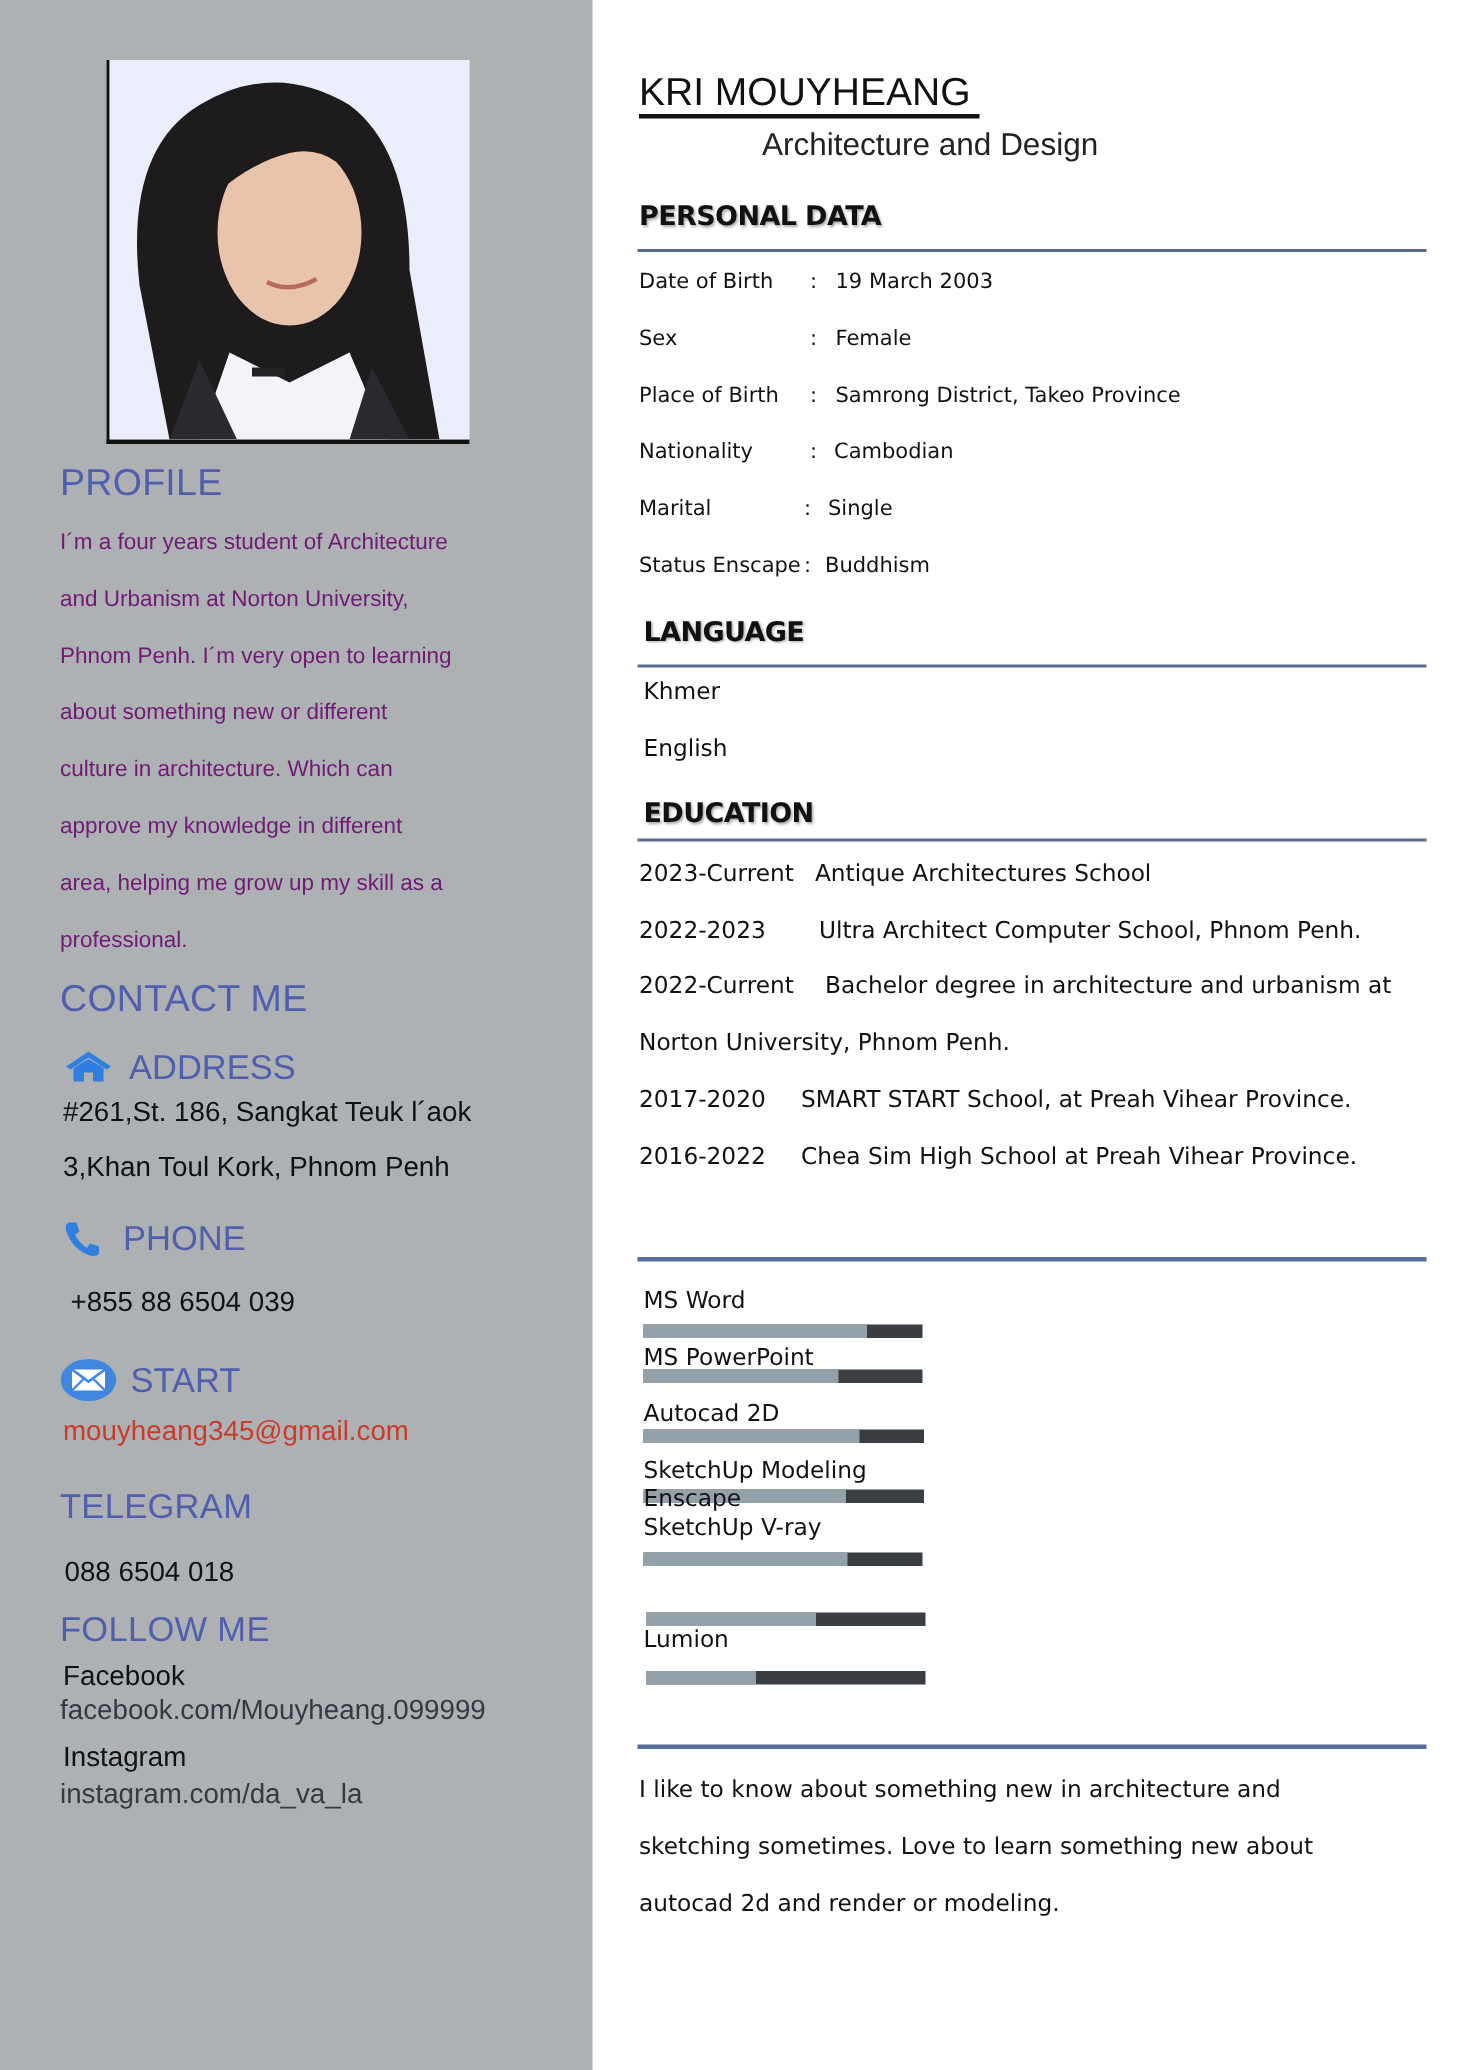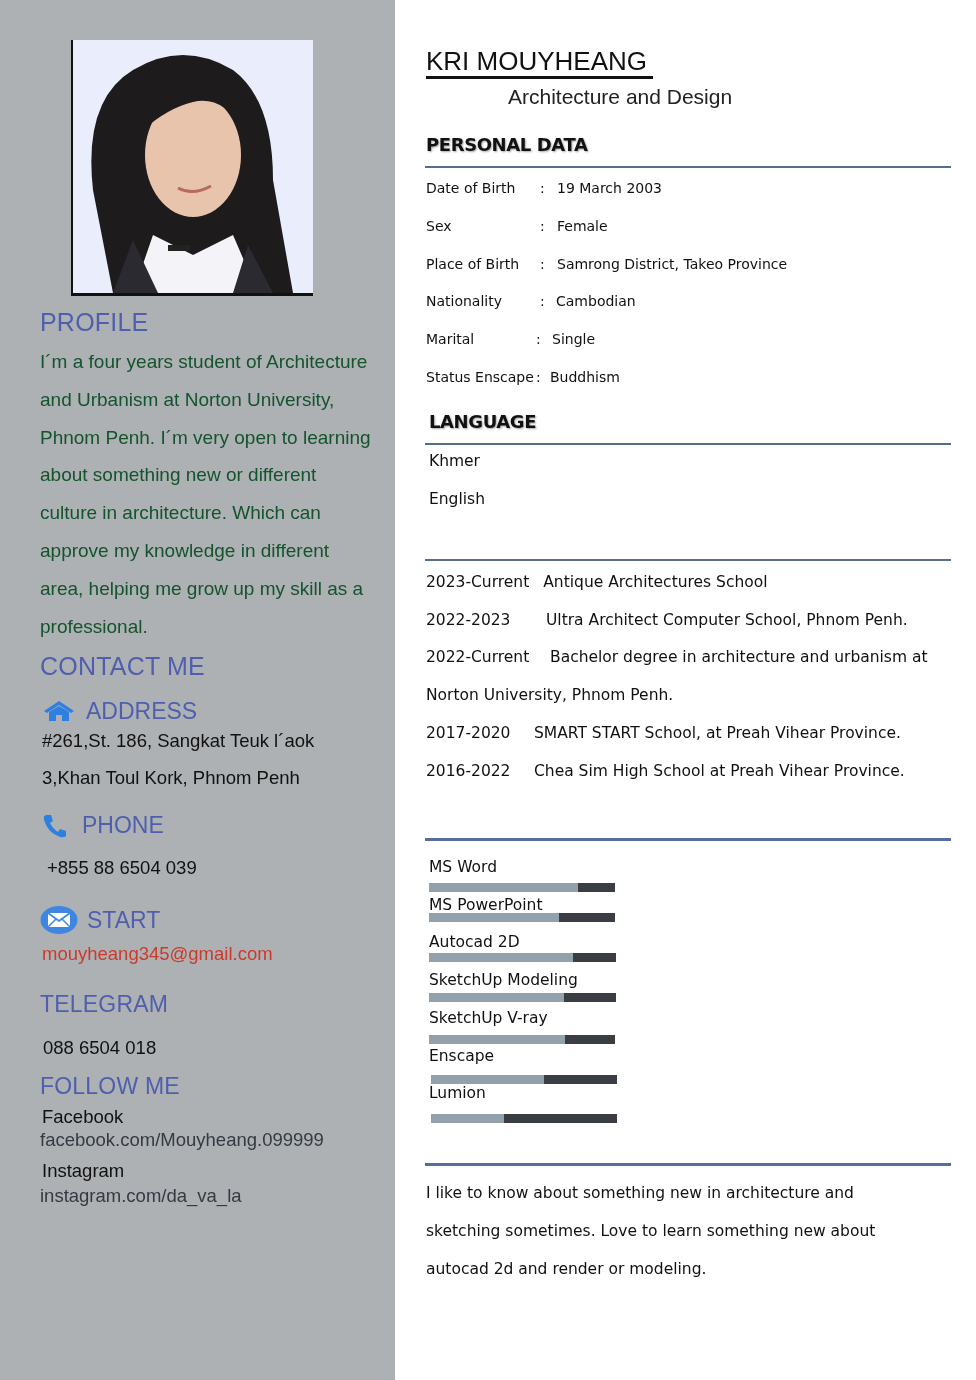--- a/index.html
+++ b/index.html
@@ -2,21 +2,21 @@
 <html><head>
 <meta charset="utf-8">
 <style>
   * { box-sizing: border-box; margin: 0; padding: 0; }
   html, body { width: 976px; height: 1380px; background: #ffffff; overflow: hidden; }
   body { position: relative; font-family: "Liberation Sans", sans-serif; color: #000; }
 
   .sidebar { position: absolute; left: 0; top: 0; width: 395px; height: 1380px; background: #adb1b4; }
   .photo { position: absolute; left: 71px; top: 40px; width: 242px; height: 256px; background: #eaedfb; border-left: 2px solid #111; border-bottom: 3px solid #111; overflow: hidden; }
   .side-head { position: absolute; left: 40px; font-size: 25px; color: #4f5fae; letter-spacing: 0.2px; }
-  .profile-text { position: absolute; left: 40px; top: 343px; width: 350px; font-size: 19px; line-height: 37.8px; color: #14532d; }
+  .profile-text { position: absolute; left: 40px; top: 343px; width: 350px; font-size: 15px; line-height: 37.8px; color: #701a75; }
   .icon-head { position: absolute; display: flex; align-items: center; font-size: 23px; color: #4f5fae; }
   .side-text { position: absolute; font-size: 18.5px; color: #111; }
   .email-text { color: #cc3a2a; }
   .link-text { color: #333a42; }
 
   .main { position: absolute; left: 395px; top: 0; width: 581px; height: 1308px; }
   .name { position: absolute; left: 31px; top: 46px; font-size: 26px; color: #111; border-bottom: 3px solid #111; padding-right: 6px; line-height: 30px; }
   .title { position: absolute; left: 113px; top: 85px; font-size: 21px; color: #222; }
   .sec-head { position: absolute; left: 31px; width: 525px; font-family: "DejaVu Sans", sans-serif; font-weight: bold; font-size: 18px; color: #111; text-shadow: 1px 1px 2px rgba(0,0,0,0.35); letter-spacing: -0.4px; }
   .rule { position: absolute; left: 30px; width: 526px; height: 2px; background: #5a6c8c; }
@@ -136,20 +136,21 @@
     <span class="pd-label" style="width:110px;">Status Enscape</span>
     <span class="pd-colon" style="width:14px;">:</span>
     <span>Buddhism</span>
   </div>
 
   <div class="sec-head" style="top:411px; left:34px;">LANGUAGE</div>
   <div class="rule" style="top:443px;"></div>
   <div class="body-line" style="top:452px; left:34px;">Khmer</div>
   <div class="body-line" style="top:490px; left:34px;">English</div>
 
+  <div class="sec-head" style="top:532px; left:34px;">EDUCATION</div>
   <div class="rule" style="top:559px;"></div>
 
   <div class="body-line" style="top:573px;">
     <span>2023-Current</span><span style="display:inline-block;width:14px;"></span><span>Antique Architectures School</span>
   </div>
   <div class="body-line" style="top:611px;">
     <span style="display:inline-block;width:120px;">2022-2023</span><span>Ultra Architect Computer School, Phnom Penh.</span>
   </div>
   <div class="body-line" style="top:648px;">
     <span style="display:inline-block;width:124px;">2022-Current</span><span>Bachelor degree in architecture and urbanism at</span>
@@ -182,21 +183,21 @@
   <div class="skill-label" style="top:971px;">SketchUp Modeling</div>
   <div class="bar" style="left:34px; top:993px; width:187px;">
       <div class="fill" style="width:72%;"></div>
     </div>
 
   <div class="skill-label" style="top:1009px;">SketchUp V-ray</div>
   <div class="bar" style="left:34px; top:1035px; width:186px;">
       <div class="fill" style="width:73%;"></div>
     </div>
 
-  <div class="skill-label" style="top:1047px;">Enscape</div>
+  <div class="skill-label" style="top:990px;">Enscape</div>
   <div class="bar" style="left:36px; top:1075px; width:186px;">
       <div class="fill" style="width:61%;"></div>
     </div>
 
   <div class="skill-label" style="top:1084px;">Lumion</div>
   <div class="bar" style="left:36px; top:1114px; width:186px;">
       <div class="fill" style="width:39%;"></div>
     </div>
 
   <div class="rule thick" style="top:1163px;"></div>

